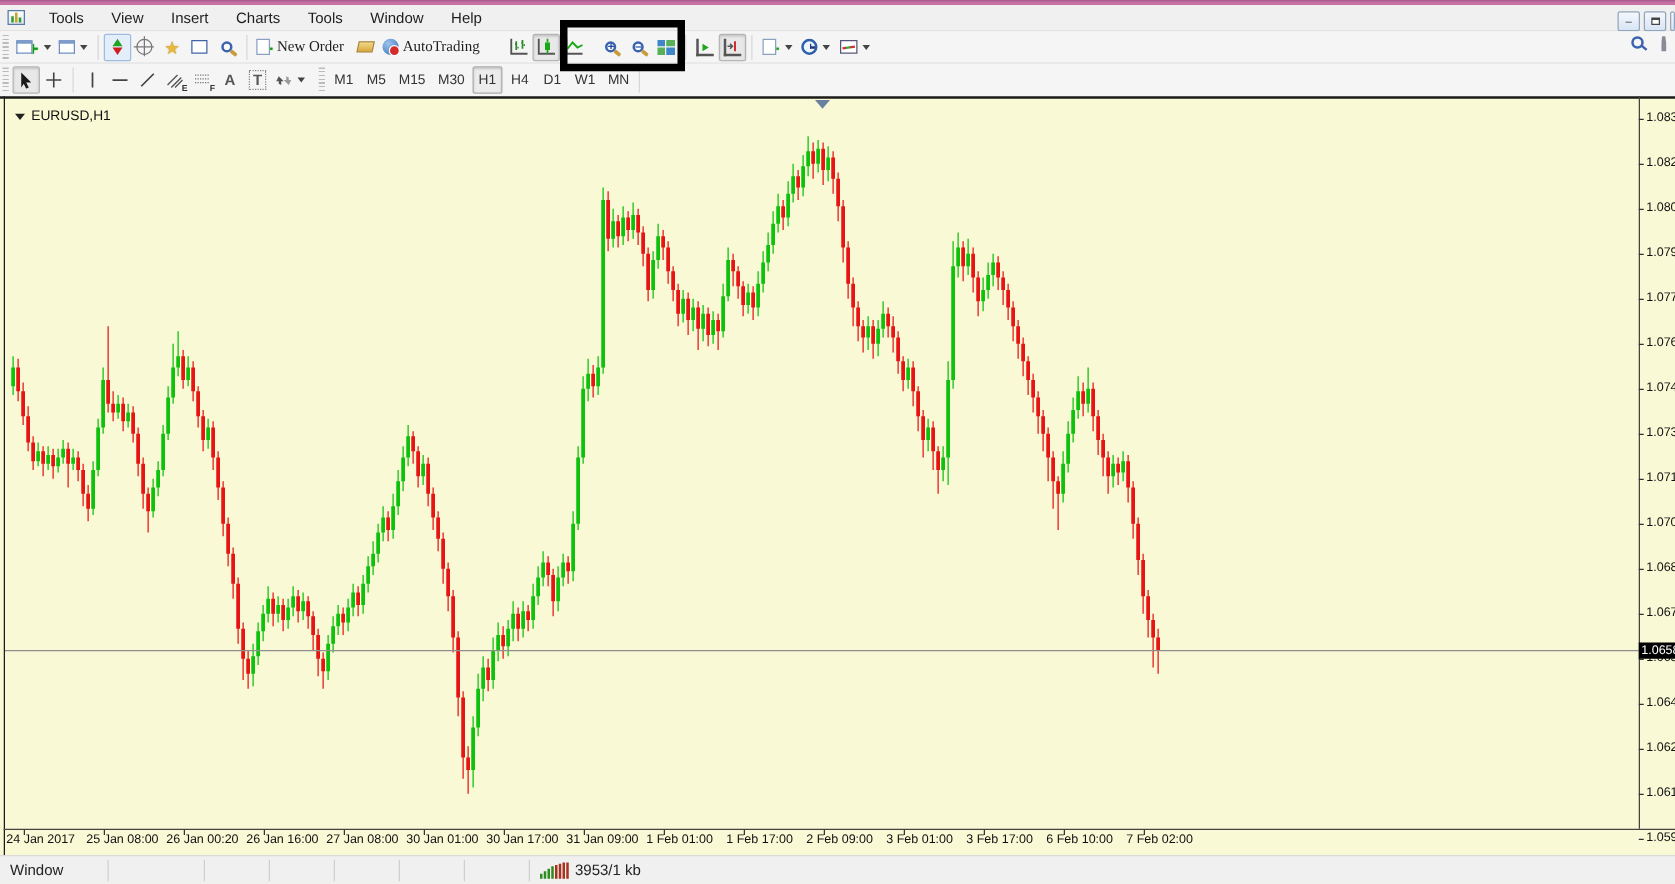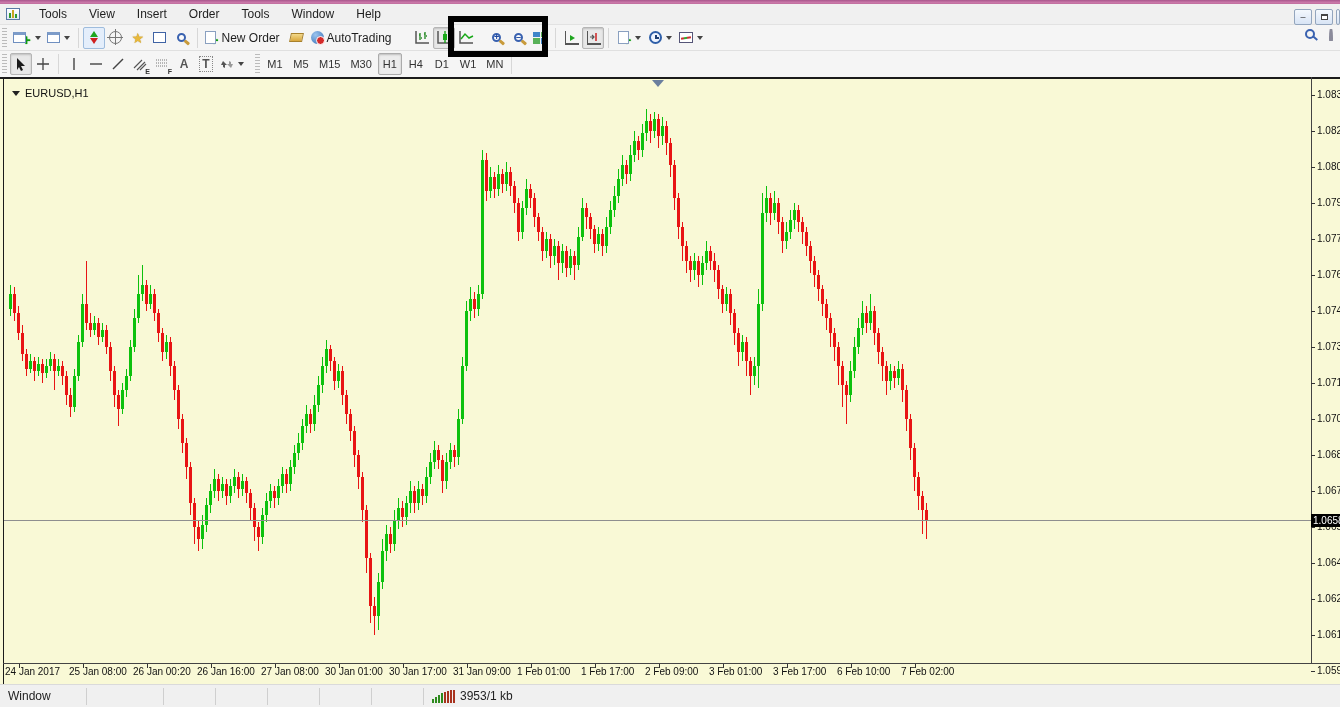--- a/index.html
+++ b/index.html
@@ -32,21 +32,21 @@
     background:#f5f5f5; display:flex; align-items:center; }
   .grip { width:5px; height:20px; margin:0 3px 0 2px;
     background:repeating-linear-gradient(#bbb 0 1px, transparent 1px 3px); }
   .tsep { width:1px; height:20px; background:#d7d7d7; margin:0 4px; }
   .tbtn { height:22px; min-width:22px; display:flex; align-items:center; justify-content:center;
     border:1px solid transparent; border-radius:2px; position:relative; gap:2px; padding:0 2px; }
   .tbtn.pressed { background:#e8e8e8; border-color:#b5b5b5; box-shadow:inset 0 1px 2px rgba(0,0,0,.18); }
   .tbtn.toggled { background:#e4eefb; border-color:#9ebcdd; }
   .caret { width:0; height:0; border-left:3px solid transparent; border-right:3px solid transparent;
     border-top:4px solid #444; margin-left:2px; }
-  .tlabel { font-size:12px; color:#1e1e1e; padding:0 3px 0 1px; }
+  .tlabel { font-size:12px; color:#1e1e1e; padding:0 3px 0 1px;font-family:Liberation Serif, serif; }
   .tfbtn { height:22px; min-width:24px; padding:0 3px; display:flex; align-items:center; justify-content:center;
     font-size:11px; color:#333; border:1px solid transparent; border-radius:2px; }
   .tfbtn.pressed { background:#ececec; border-color:#ababab; box-shadow:inset 0 1px 2px rgba(0,0,0,.2); }
   .toolletter { font-size:12px; color:#555; font-weight:bold; }
   .sub { position:absolute; right:0; bottom:-1px; font-size:7px; color:#333; font-weight:bold; }
 
   
   .winframe { width:13px; height:11px; border:1px solid #6f8fc0; border-top:3px solid #7d9cc9; background:#fff; position:relative; }
   .plus-g { color:#129a12; font-weight:bold; font-size:15px; line-height:10px; margin-left:-6px; margin-top:4px; text-shadow:0 0 1px #0a0; }
   .target { width:13px; height:13px; border:1.5px solid #777; border-radius:50%; position:relative; }
@@ -136,21 +136,21 @@
   <div id="menubar">
     <div id="appicon">
         <i class="b1"></i>
         <i class="b2"></i>
         <i class="b3"></i>
       </div>
     <div id="menu-items" style="display: flex;">
         <span class="menu-item">Tools</span>
         <span class="menu-item">View</span>
         <span class="menu-item">Insert</span>
-        <span class="menu-item">Order</span>
+        <span class="menu-item">Charts</span>
         <span class="menu-item">Tools</span>
         <span class="menu-item">Window</span>
         <span class="menu-item">Help</span>
       </div>
     <div id="winbtns">
       <div class="winbtn">–</div>
       <div class="winbtn"><span class="rsq"></span></div>
       <div class="winbtn" id="closebtn-sliver"></div>
     </div>
   </div>

